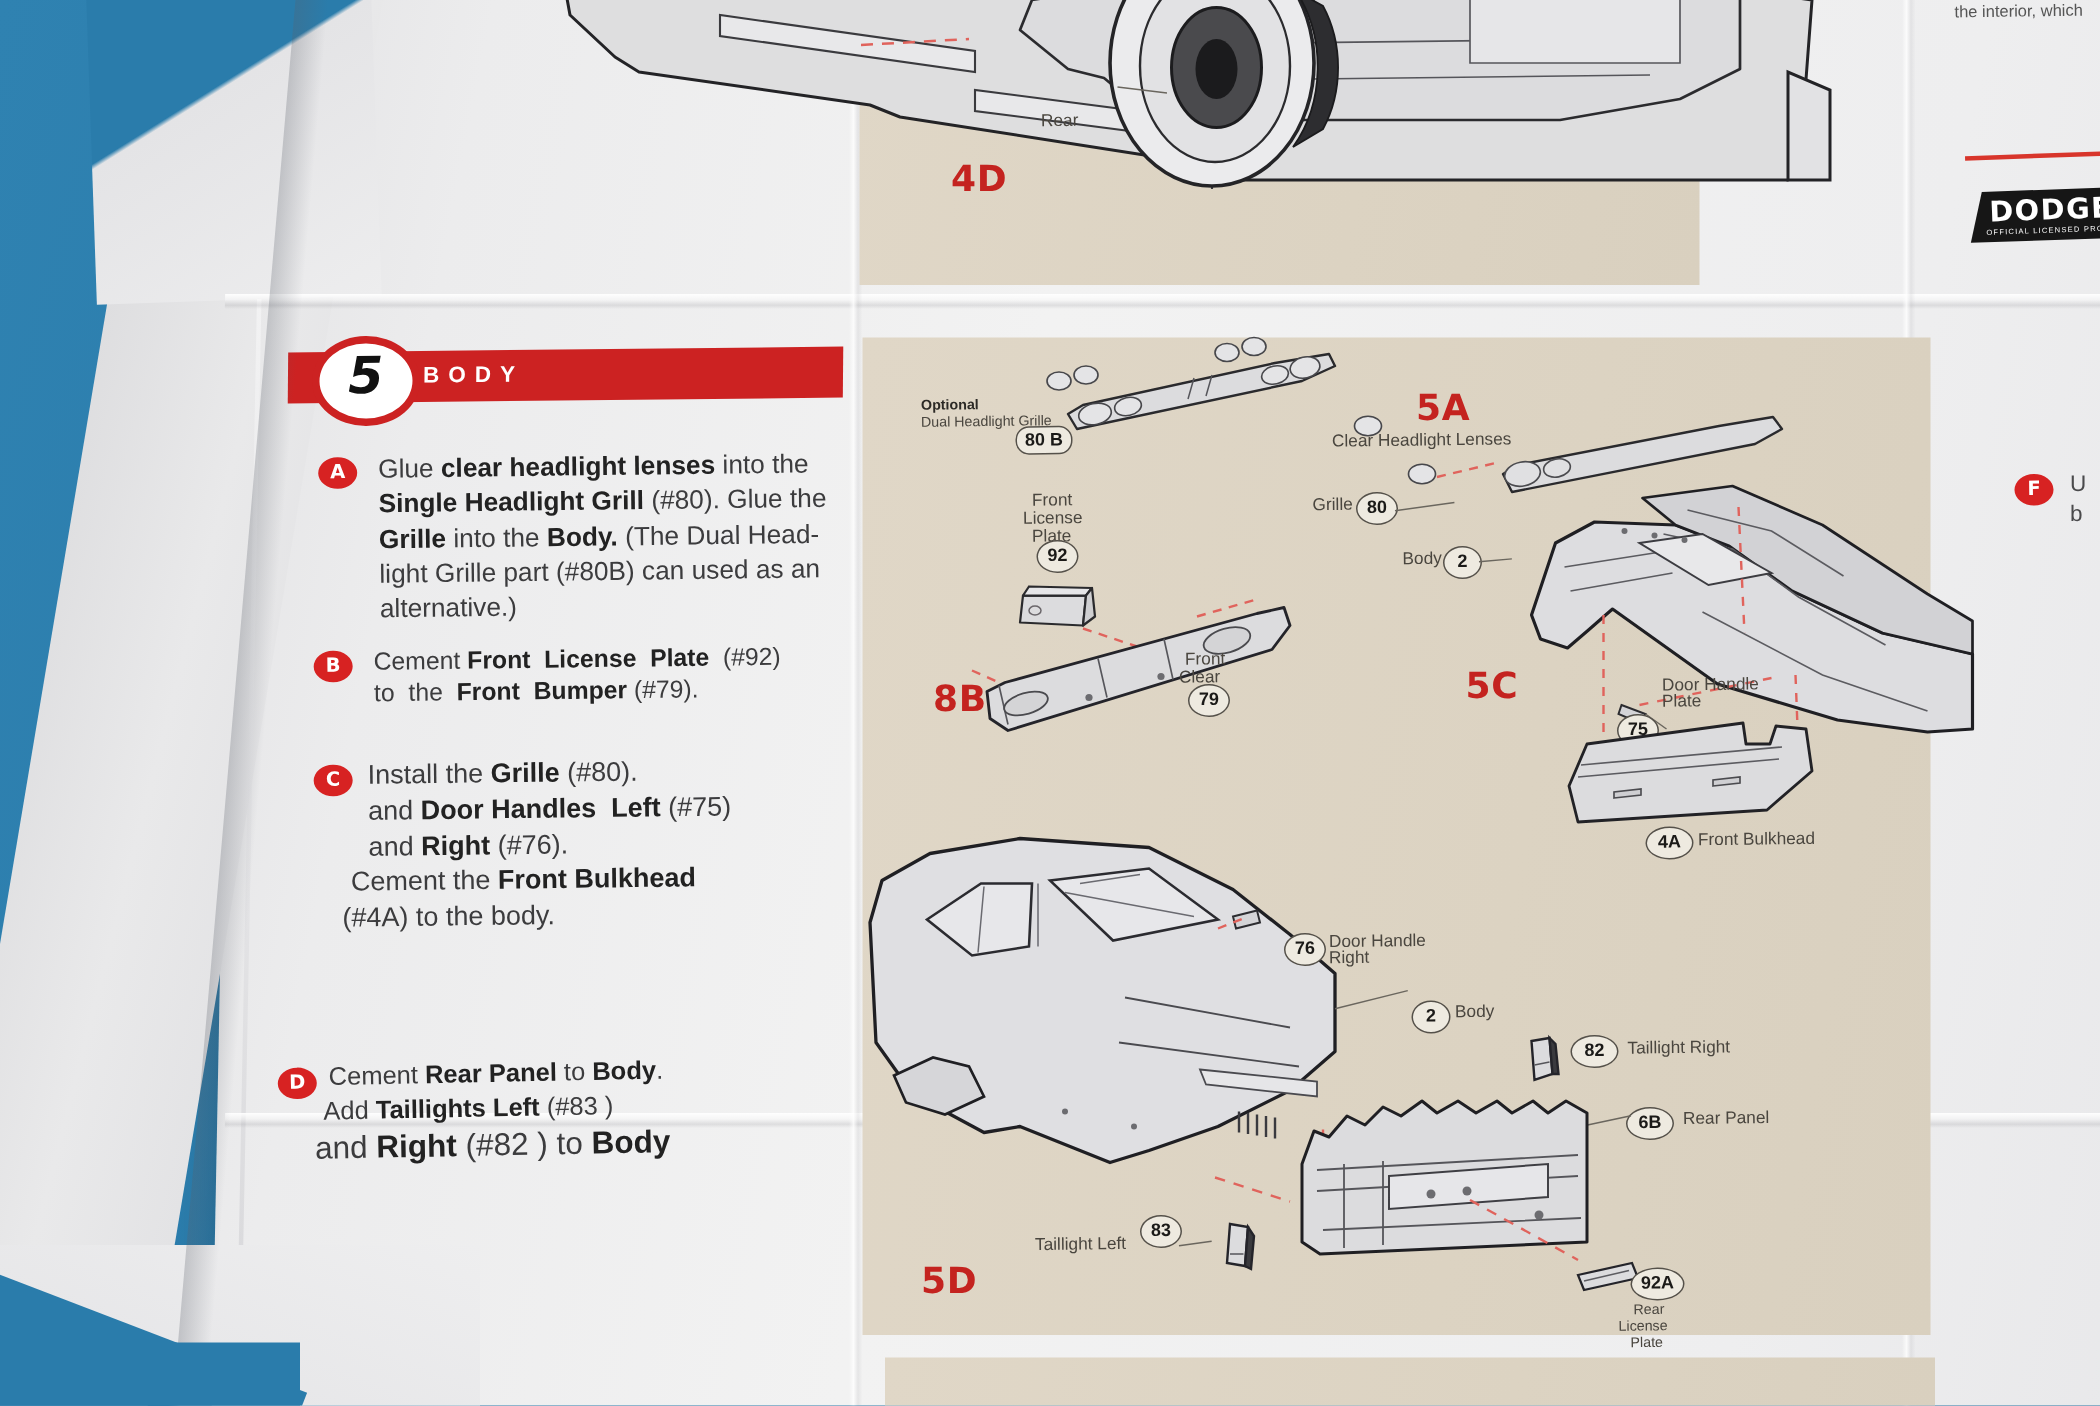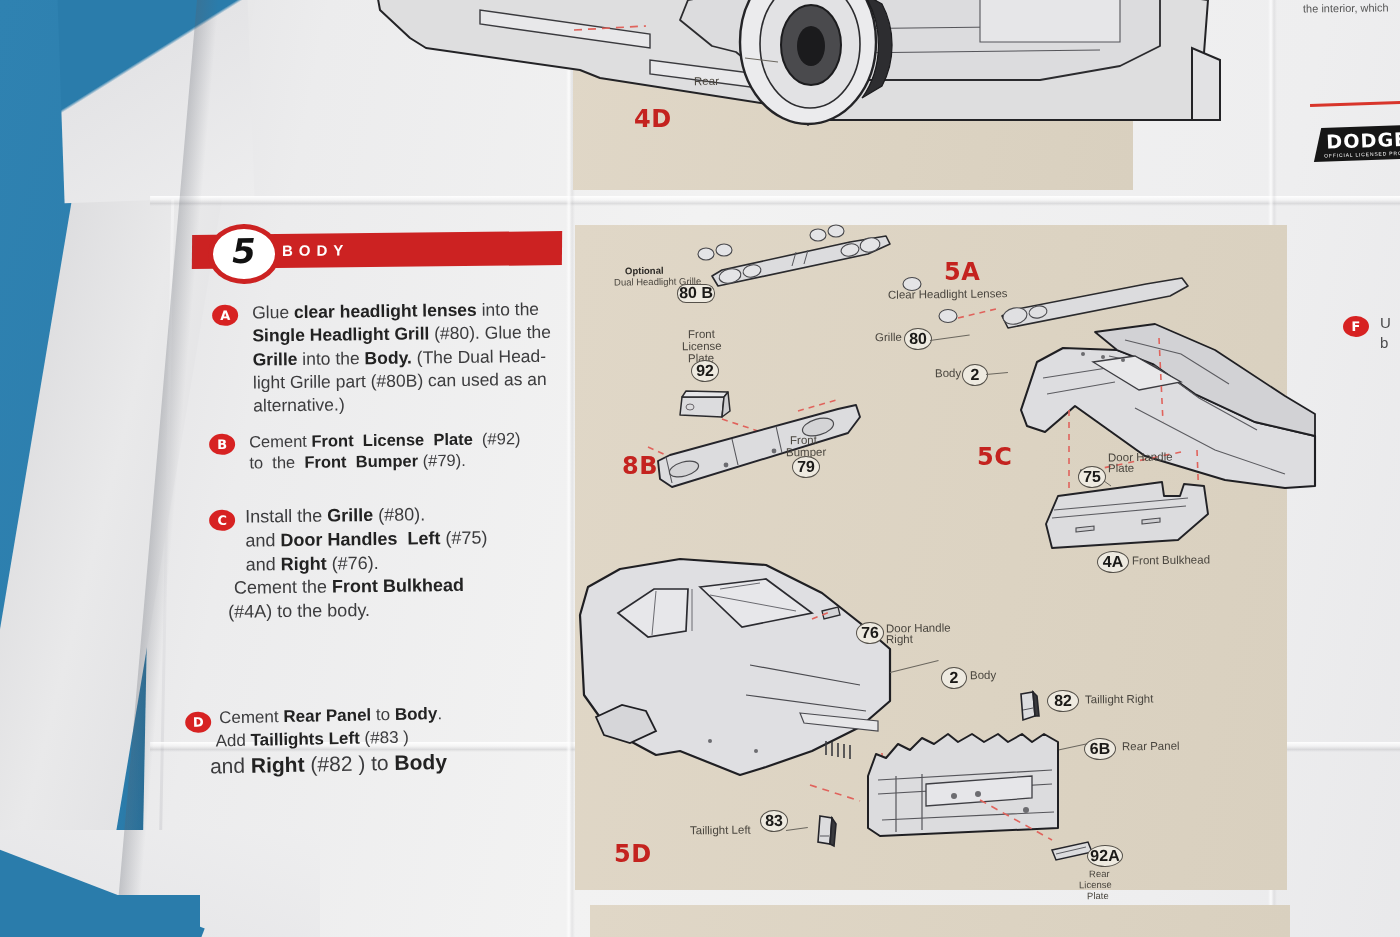--- a/index.html
+++ b/index.html
@@ -93,24 +93,24 @@
     text-align:center;line-height:21px;font-family:"DejaVu Sans",sans-serif;
   }
   .itext{position:absolute;font-size:17.5px;line-height:1.33;color:#3c3c3e;width:330px;}
   .itext b{color:#222;font-weight:bold;}
 
   
   .art{position:absolute;}
   .lbl{position:absolute;font-size:11.5px;color:#4a463f;
        font-family:"Liberation Sans",sans-serif;white-space:nowrap;}
   .lbl.sm{font-size:9.5px;}
-  .lbl.b{font-weight:bold;color:#2c2a26;margin-left:11px;}
+  .lbl.b{font-weight:bold;color:#2c2a26;}
   .pnum{
     position:absolute;border:1.4px solid #55514a;border-radius:50%;
-    background:#eeeae0;color:#1b1a18;font-size:16px;font-weight:bold;
+    background:#eeeae0;color:#1b1a18;font-size:12px;font-weight:bold;
     text-align:center;white-space:nowrap;font-family:"Liberation Sans",sans-serif;
   }
   .sub{position:absolute;font-size:12px;font-weight:bold;color:#c4231f;
        font-family:"DejaVu Sans",sans-serif;letter-spacing:.5px;}
   .sub.big{font-size:24px;}
   .lead{position:absolute;border-top:1.1px solid #6a665e;transform-origin:left center;}
 
   
   .dodge{
     position:absolute;background:#161616;color:#fff;
@@ -322,21 +322,21 @@
       </g>
       <g fill="#6c6c70">
         <circle cx="78" cy="70" r="2.4"></circle>
         <circle cx="126" cy="56" r="2.4"></circle>
       </g>
       <path d="M0 52 L18 60" stroke="#e0635c" stroke-width="1.6" stroke-dasharray="6 5" fill="none"></path>
       <path d="M150 16 L192 4" stroke="#e0635c" stroke-width="1.6" stroke-dasharray="6 5" fill="none"></path>
     </svg>
 
     <div class="lbl" style="left:790px;top:434px;transform:rotate(-0.7deg);">Front</div>
-    <div class="lbl" style="left:786px;top:446px;transform:rotate(-0.7deg);">Bumper</div>
+    <div class="lbl" style="left:786px;top:446px;transform:rotate(-0.7deg);">Clear</div>
     <div class="pnum" style="left:792px;top:456px;width:26px;height:20px;line-height:19px;transform:rotate(-0.7deg);">79</div>
 
     <div class="sub big" style="left:622px;top:452px;">8B</div>
 
     <svg class="art" style="left:985px;top:310px;" width="330" height="230" viewBox="0 0 330 230">
       <g stroke="#1f1f23" stroke-width="2.1" fill="#dddde0" stroke-linejoin="round">
         <path d="M44 76 L36 100 L42 116 L60 122 L74 110 L90 96
                  L160 146 L240 170 L300 178 L330 176 L330 126
                  L270 112 L210 84 L168 54 L132 40 L78 38 L52 52 Z"></path>
       </g>
@@ -366,21 +366,21 @@
       <g stroke="#2c2c30" stroke-width="1.3" fill="#d4d4d7">
         <path d="M96 160 L112 166 L108 172 L94 166 Z"></path>
       </g>
       <path d="M112 166 L126 176" stroke="#6a665e" stroke-width="1" fill="none"></path>
     </svg>
 
     <div class="lbl" style="left:935px;top:367px;transform:rotate(-0.7deg);">Body</div>
     <div class="pnum" style="left:962px;top:364px;width:24px;height:20px;line-height:19px;transform:rotate(-0.7deg);">2</div>
     <div class="lead" style="left:986px;top:374px;width:22px;transform:rotate(-5deg);"></div>
 
-    <div class="pnum" style="left:1078px;top:466px;width:26px;height:20px;line-height:19px;transform:rotate(-0.7deg);">75</div>
+    <div class="pnum" style="left:1078px;top:476px;width:26px;height:20px;line-height:19px;transform:rotate(-0.7deg);">75</div>
     <div class="lbl" style="left:1108px;top:451px;transform:rotate(-0.7deg);">Door Handle</div>
     <div class="lbl" style="left:1108px;top:462px;transform:rotate(-0.7deg);">Plate</div>
 
     <div class="sub big" style="left:977px;top:443px;">5C</div>
 
     <svg class="art" style="left:1036px;top:470px;" width="220" height="100" viewBox="0 0 220 100">
       <g stroke="#222226" stroke-width="1.9" fill="#dcdcde" stroke-linejoin="round">
         <path d="M10 54 L16 78 L142 70 L172 44 L168 16 L148 14 L144 26
                  L128 26 L126 12 L22 26 Z"></path>
       </g>

